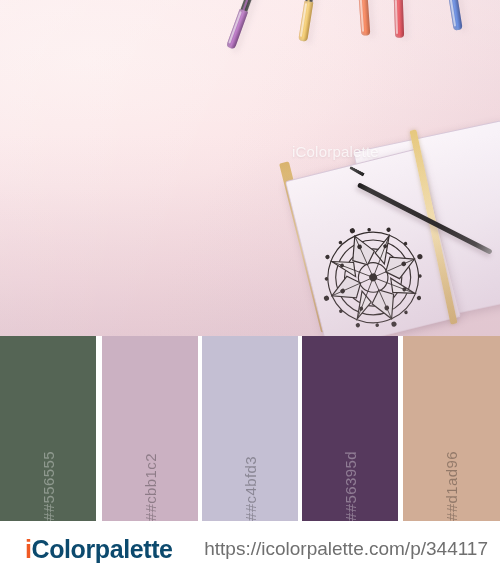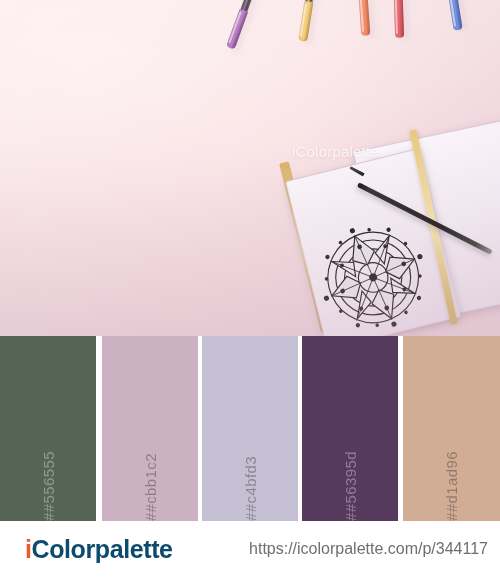--- a/index.html
+++ b/index.html
@@ -129,21 +129,21 @@
   }
   .logo{
     position:absolute;left:25px;top:50%;transform:translateY(-50%);
     font-size:25px;font-weight:bold;letter-spacing:-.4px;
     white-space:nowrap;
   }
   .logo .i{color:#f05a24;}
   .logo .rest{color:#0c4a6e;}
   .url{
     position:absolute;right:12px;top:50%;transform:translateY(-50%);
-    font-size:16px;color:#6f6f6f;white-space:nowrap;
+    font-size:19px;color:#6f6f6f;white-space:nowrap;
   }
 </style>
 </head>
 <body>
 
 <div class="page">
 
   <div class="photo">
     <div class="photo-tone"></div>
 

